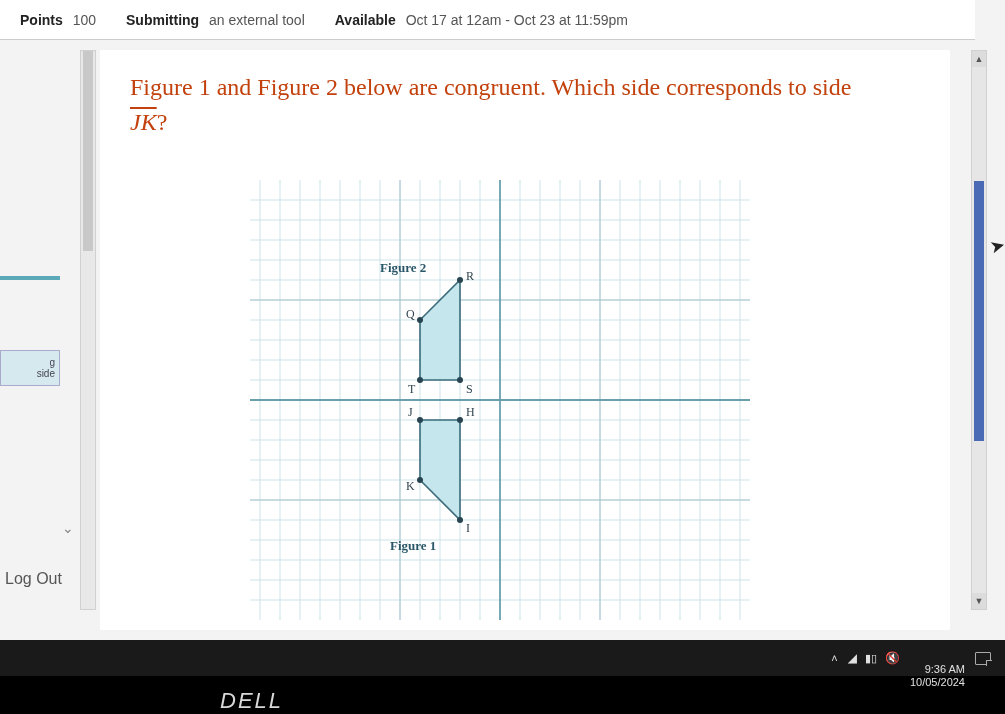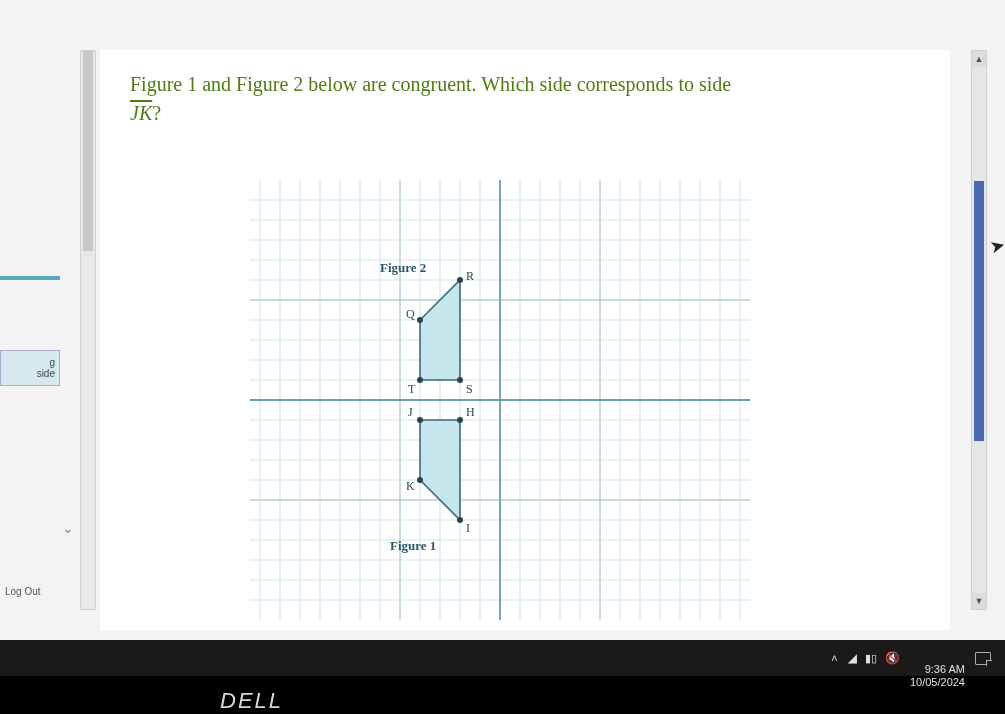--- a/index.html
+++ b/index.html
@@ -58,36 +58,36 @@
     padding-right: 4px;
   }
   .collapse-caret {
     position: absolute;
     left: 62px; top: 520px;
     font-size: 14px; color: #888;
   }
   .logout {
     position: absolute;
     left: 5px; top: 570px;
-    font-size: 10px; color: #555; margin-top: 16px;
+    font-size: 16px; color: #555;
   }
   
   .content {
     position: absolute;
     left: 100px; top: 50px;
     width: 850px; height: 580px;
     background: #fff;
   }
   .question {
     position: absolute;
     left: 30px; top: 20px; right: 52px;
     font-family: Georgia, 'Times New Roman', serif;
-    font-size: 20px;
+    font-size: 24px;
     line-height: 1.45;
-    color: #4d7c0f;
+    color: #c2410c;
   }
   .overline { text-decoration: overline; font-style: italic; font-family: Liberation Serif, serif;}
   
   .figure-wrap {
     position: absolute;
     left: 150px; top: 130px;
     width: 500px; height: 440px;
   }
   
   .right-scroll {
@@ -152,20 +152,34 @@
   svg .shape { fill: #c5e6ed; stroke: #3a6b7a; stroke-width: 1.6; }
   svg .pt { fill: #274450; }
   svg .lbl { font: 12px Georgia, serif; fill: #30454f; }
   svg .fig-lbl { font: bold 13px Georgia, serif; fill: #2a5768; }
 </style>
 </head>
 <body>
 
 <div class="screen">
 
+  <div class="header-bar">
+    <div>
+      <b>Points</b>
+      <span class="val">100</span>
+    </div>
+    <div>
+      <b>Submitting</b>
+      <span class="val">an external tool</span>
+    </div>
+    <div>
+      <b>Available</b>
+      <span class="val">Oct 17 at 12am - Oct 23 at 11:59pm</span>
+    </div>
+  </div>
 
   <div class="left-col">
     <div class="sidebar-btn" style="top:310px;">
       <div style="text-align:right;">
         <div>g</div>
         <div>side</div>
       </div>
     </div>
     <div style="position:absolute; left:0; top:236px; width:60px; height:4px; background:#5aa8b8;"></div>
   </div>

